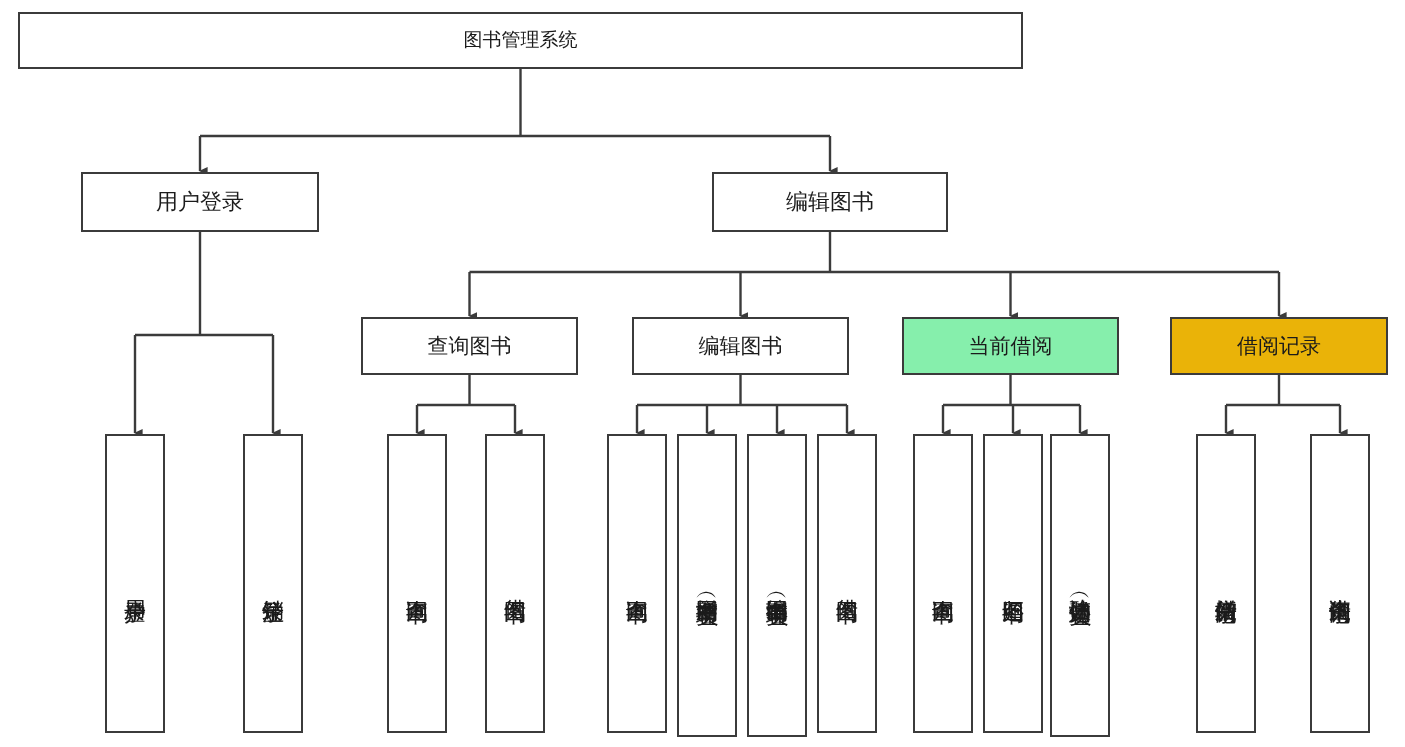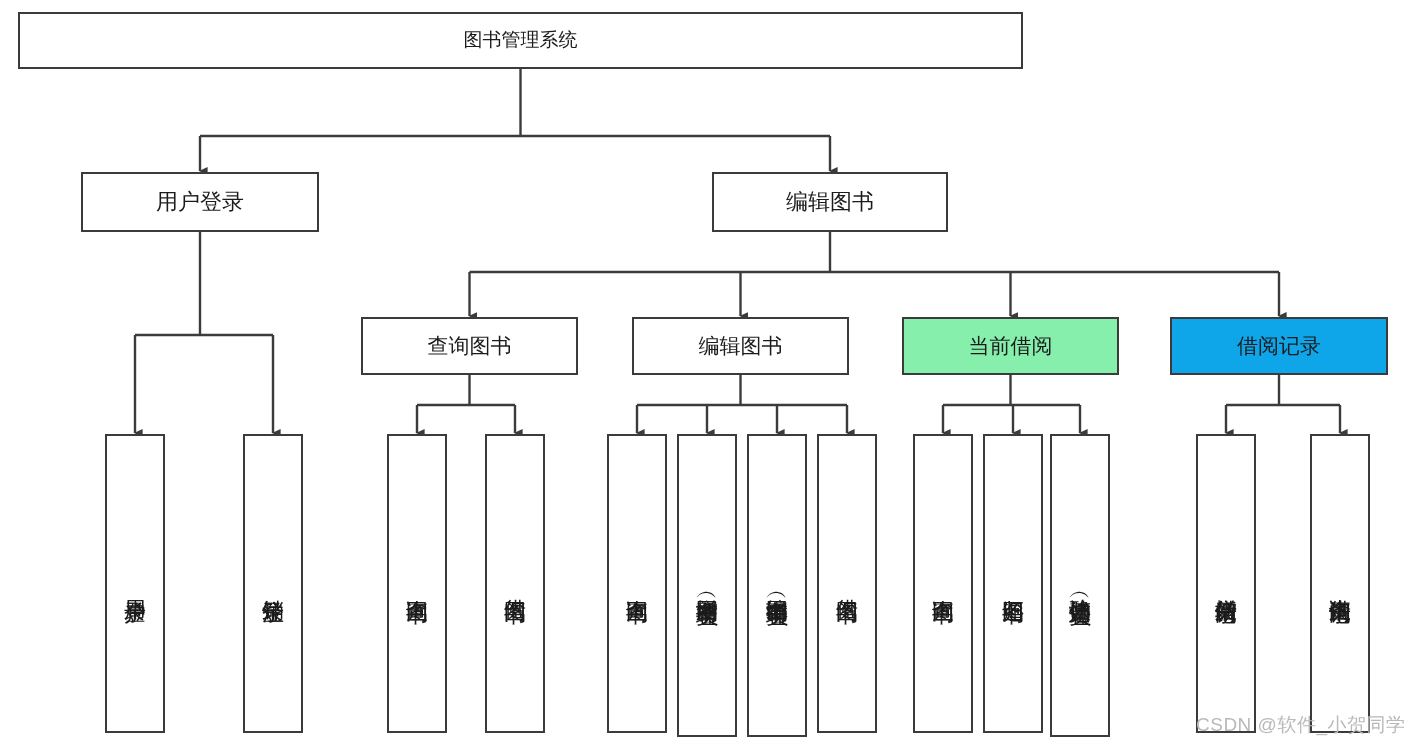--- a/index.html
+++ b/index.html
@@ -129,21 +129,21 @@
       </div>
       <div class="node level2" style="left: 361px; top: 317px; width: 217px; height: 58px; border-color: rgb(59, 59, 59); background: rgb(255, 255, 255); color: rgb(27, 27, 27);">
         <span class="htext">查询图书</span>
       </div>
       <div class="node level2" style="left: 632px; top: 317px; width: 217px; height: 58px; border-color: rgb(59, 59, 59); background: rgb(255, 255, 255); color: rgb(27, 27, 27);">
         <span class="htext">编辑图书</span>
       </div>
       <div class="node level2" style="left: 902px; top: 317px; width: 217px; height: 58px; border-color: rgb(59, 59, 59); background: #86efac; color: rgb(27, 27, 27);">
         <span class="htext">当前借阅</span>
       </div>
-      <div class="node level2" style="left: 1170px; top: 317px; width: 218px; height: 58px; border-color: rgb(59, 59, 59); background: #0ea5e9; color: rgb(27, 27, 27);">
+      <div class="node level2" style="left: 1170px; top: 317px; width: 218px; height: 58px; border-color: rgb(59, 59, 59); background: #eab308; color: rgb(27, 27, 27);">
         <span class="htext">借阅记录</span>
       </div>
       <div class="node leaf" style="left: 105px; top: 434px; width: 60px; height: 299px; border-color: rgb(59, 59, 59); background: rgb(255, 255, 255); color: rgb(27, 27, 27);">
         <span class="vtext">用户登录</span>
       </div>
       <div class="node leaf" style="left: 243px; top: 434px; width: 60px; height: 299px; border-color: rgb(59, 59, 59); background: rgb(255, 255, 255); color: rgb(27, 27, 27);">
         <span class="vtext">注销登录</span>
       </div>
       <div class="node leaf" style="left: 387px; top: 434px; width: 60px; height: 299px; border-color: rgb(59, 59, 59); background: rgb(255, 255, 255); color: rgb(27, 27, 27);">
         <span class="vtext">查询图书</span>
@@ -173,15 +173,14 @@
         <span class="vtext">确认归还（管理员）</span>
       </div>
       <div class="node leaf" style="left: 1196px; top: 434px; width: 60px; height: 299px; border-color: rgb(59, 59, 59); background: rgb(255, 255, 255); color: rgb(27, 27, 27);">
         <span class="vtext">新增借阅记录</span>
       </div>
       <div class="node leaf" style="left: 1310px; top: 434px; width: 60px; height: 299px; border-color: rgb(59, 59, 59); background: rgb(255, 255, 255); color: rgb(27, 27, 27);">
         <span class="vtext">查询借阅记录</span>
       </div>
     </div>
 
-  <div class="watermark" style="left: 1196px; top: 712px; color: rgb(185, 185, 185);">CSDN @软件_小贺同学</div>
 
 </div>
 
 </body></html>

